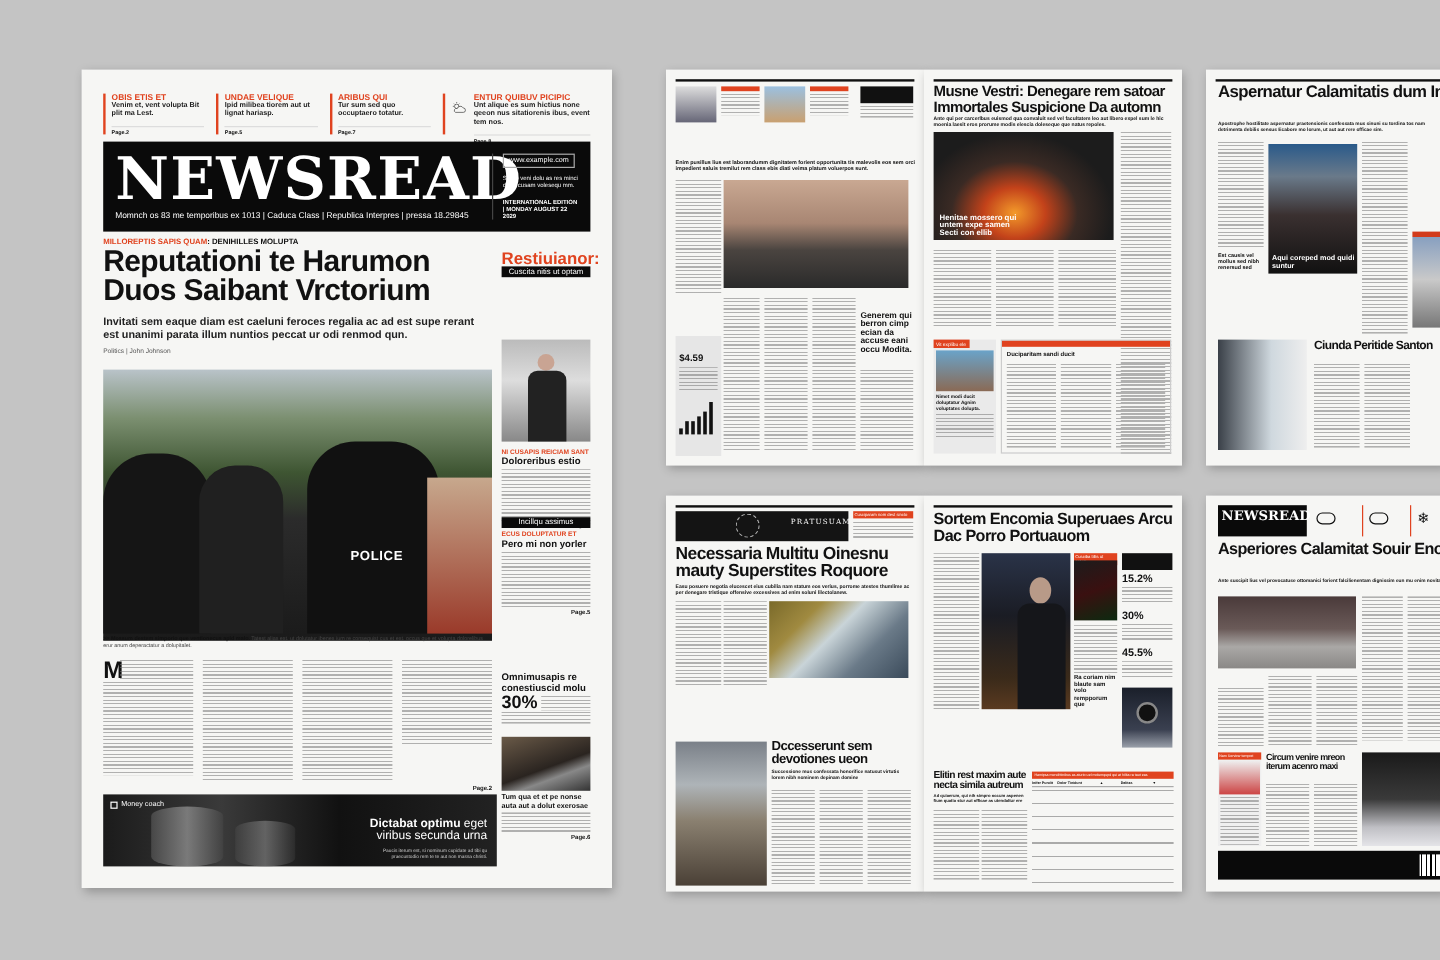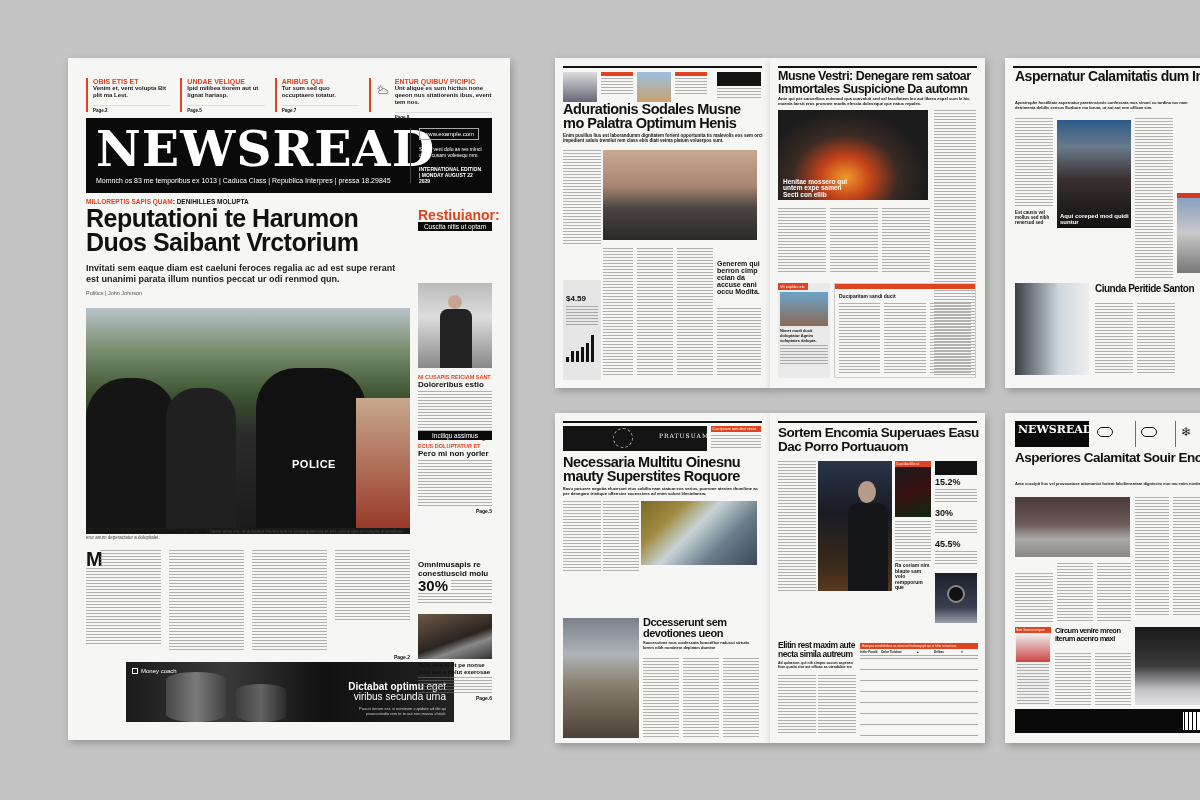--- a/index.html
+++ b/index.html
@@ -24,21 +24,21 @@
   .masthead .tagline { position: absolute; left: 10px; bottom: 9px; font-size: 7px; }
   .masthead .right { position: absolute; right: 10px; top: 10px; width: 72px; border-left: 1px solid #444; padding-left: 8px; height: 55px; font-size: 5px; }
   .masthead .url { border: 1px solid #aaa; font-size: 6px; padding: 2px 4px; display: inline-block; margin-bottom: 6px; }
   .kicker { position: absolute; left: 18px; top: 140px; font-size: 6.5px; font-weight: bold; }
   .lead-hl { position: absolute; left: 18px; top: 148px; width: 320px; font-size: 25px; line-height: 24px; }
   .lead-dek { position: absolute; left: 18px; top: 205px; width: 320px; font-size: 9px; line-height: 11px; font-weight: bold; color: #222; }
   .byline { position: absolute; left: 18px; top: 232px; font-size: 5.5px; color: #555; }
   .side { position: absolute; left: 350px; width: 74px; }
   .side .stl { font-size: 14px; line-height: 14px; font-weight: bold; }
   .blackbar { background: #0a0a0a; color: #fff; font-size: 6.5px; text-align: center; padding: 1px 0; }
-  .money { position: absolute; left: 18px; top: 604px; width: 328px; height: 60px; background: linear-gradient(90deg, #1b1b1b, #3a3a3a 30%, #111 60%, #222); color: #fff; margin-left: 40px; }
+  .money { position: absolute; left: 18px; top: 604px; width: 328px; height: 60px; background: linear-gradient(90deg, #1b1b1b, #3a3a3a 30%, #111 60%, #222); color: #fff; }
   .pnum { font-size: 5px; font-weight: bold; text-align: right; }
 </style>
 </head>
 <body>
 
 <div class="page" id="front">
 
   <div class="teasers">
     <div class="teaser">
       <div class="tt">OBIS ETIS ET</div>
@@ -166,21 +166,20 @@
 <div class="page" style="left:555px;top:58px;width:215px;height:330px;">
   <div style="position:absolute;left:8px;right:8px;top:8px;height:2px;background:#111;"></div>
   <div class="img" style="left:8px;top:14px;width:34px;height:30px;background:linear-gradient(#ddd,#667);"></div>
   <div style="position:absolute;left:46px;top:14px;width:32px;height:4px;background:#e0431f;"></div>
   <div class="txt" style="position:absolute;left:46px;top:20px;width:32px;height:18px;"></div>
   <div class="img" style="left:82px;top:14px;width:34px;height:30px;background:linear-gradient(#9bc0e0,#c9a070);"></div>
   <div style="position:absolute;left:120px;top:14px;width:32px;height:4px;background:#e0431f;"></div>
   <div class="txt" style="position:absolute;left:120px;top:20px;width:32px;height:18px;"></div>
   <div style="position:absolute;left:162px;top:14px;width:44px;height:14px;background:#111;"></div>
   <div class="txt" style="position:absolute;left:162px;top:30px;width:44px;height:10px;"></div>
-  <div class="hl" style="position:absolute;left:8px;top:44px;width:200px;font-size:14.5px;line-height:14px;">Adurationis Sodales Musne mo Palatra Optimum Henis</div>
   <div style="position:absolute;left:8px;top:75px;width:200px;font-size:4.5px;line-height:5.2px;font-weight:bold;">Enim pusillus lius est laborandumm dignitatem forient opportunita tis malevolis eos sem orci impedient saluis tremilut rem class ebis diati veima platum voluerpos sunt.</div>
   <div class="txt" style="position:absolute;left:8px;top:92px;width:38px;height:95px;"></div>
   <div class="img" style="left:48px;top:92px;width:154px;height:90px;background:linear-gradient(180deg,#c9a892 0%,#a88673 40%,#4a4440 65%,#2a2a2a 100%);"></div>
   <div class="txt" style="position:absolute;left:48px;top:190px;width:30px;height:128px;"></div>
   <div class="txt" style="position:absolute;left:82px;top:190px;width:36px;height:128px;"></div>
   <div class="txt" style="position:absolute;left:122px;top:190px;width:36px;height:128px;"></div>
   <div style="position:absolute;left:162px;top:202px;width:44px;font-size:7px;line-height:7px;font-weight:bold;">Generem qui berron cimp ecian da accuse eani occu Modita.</div>
   <div class="txt" style="position:absolute;left:162px;top:250px;width:44px;height:68px;"></div>
   <div style="position:absolute;left:8px;top:222px;width:38px;height:100px;background:#e6e6e6;">
     <div style="font-size:8px;font-weight:bold;margin:14px 3px 0;">$4.59</div>
@@ -257,21 +256,21 @@
   <div class="img" style="left:8px;top:205px;width:76px;height:120px;background:linear-gradient(180deg,#7a8088 0%,#aeb4b8 30%,#8a8070 55%,#4a4036 100%);"></div>
   <div class="hl" style="position:absolute;left:88px;top:204px;width:120px;font-size:11px;line-height:11px;">Dccesserunt sem devotiones ueon</div>
   <div style="position:absolute;left:88px;top:228px;width:112px;font-size:4px;line-height:4.8px;font-weight:bold;">Successione mus confessata honorifice natusut virtutis lorem nibh nominem depinam domine</div>
   <div class="txt" style="position:absolute;left:88px;top:245px;width:36px;height:80px;"></div>
   <div class="txt" style="position:absolute;left:128px;top:245px;width:36px;height:80px;"></div>
   <div class="txt" style="position:absolute;left:168px;top:245px;width:36px;height:80px;"></div>
 </div>
 
 <div class="page" style="left:770px;top:413px;width:215px;height:330px;">
   <div style="position:absolute;left:8px;right:8px;top:8px;height:2px;background:#111;"></div>
-  <div class="hl" style="position:absolute;left:8px;top:13px;width:205px;font-size:13.5px;line-height:13.5px;">Sortem Encomia Superuaes Easu Dac Porro Portuauom</div>
+  <div class="hl" style="position:absolute;left:8px;top:13px;width:205px;font-size:13.5px;line-height:13.5px;">Sortem Encomia Superuaes Arcu Dac Porro Portuauom</div>
   <div class="txt" style="position:absolute;left:8px;top:48px;width:38px;height:130px;"></div>
   <div class="img" style="left:48px;top:48px;width:74px;height:130px;background:linear-gradient(180deg,#2a3348 0%,#1a1c24 40%,#3a2a1a 80%,#5a3a20);">
     <div style="position:absolute;left:40px;top:20px;width:18px;height:22px;border-radius:50%;background:#b89a88;"></div>
     <div style="position:absolute;left:30px;top:42px;width:40px;height:88px;background:#15161a;border-radius:10px 10px 0 0;"></div>
   </div>
   <div style="position:absolute;left:125px;top:48px;width:36px;background:#e0431f;color:#fff;font-size:3.5px;padding:1px;">Cusciba tillis ut optam</div>
   <div class="img" style="left:125px;top:54px;width:36px;height:50px;background:linear-gradient(160deg,#1c1c1c,#3a1010 50%,#0c2a10);"></div>
   <div class="txt" style="position:absolute;left:125px;top:108px;width:36px;height:40px;"></div>
   <div style="position:absolute;left:125px;top:150px;width:36px;font-size:5px;line-height:5.5px;font-weight:bold;">Ra coriam nim blaute sam volo rempporum que</div>
   <div style="position:absolute;left:165px;top:48px;width:42px;height:14px;background:#111;"></div>

